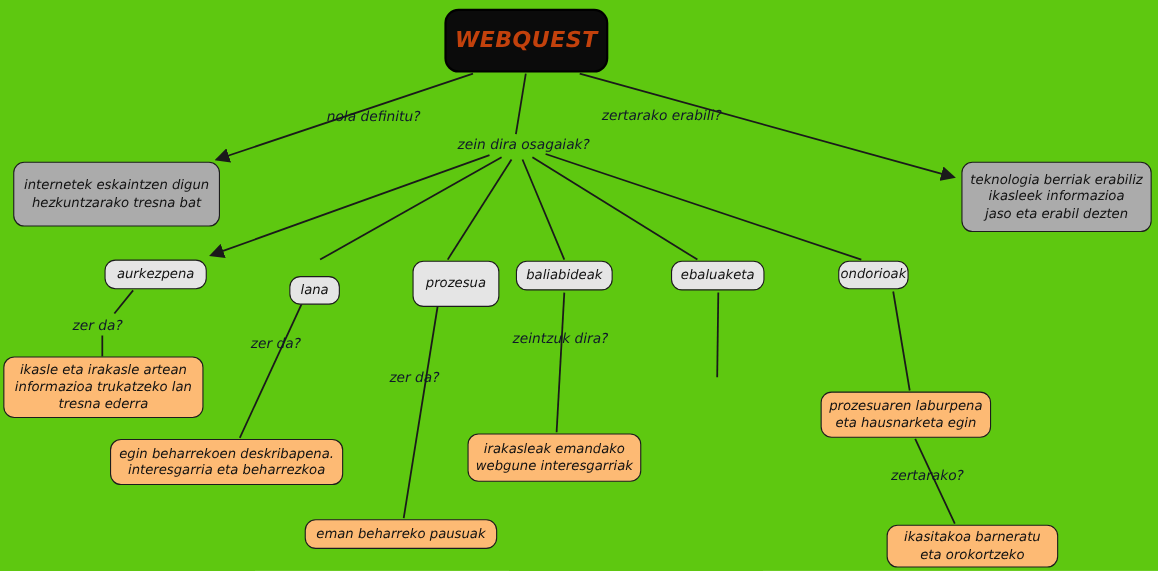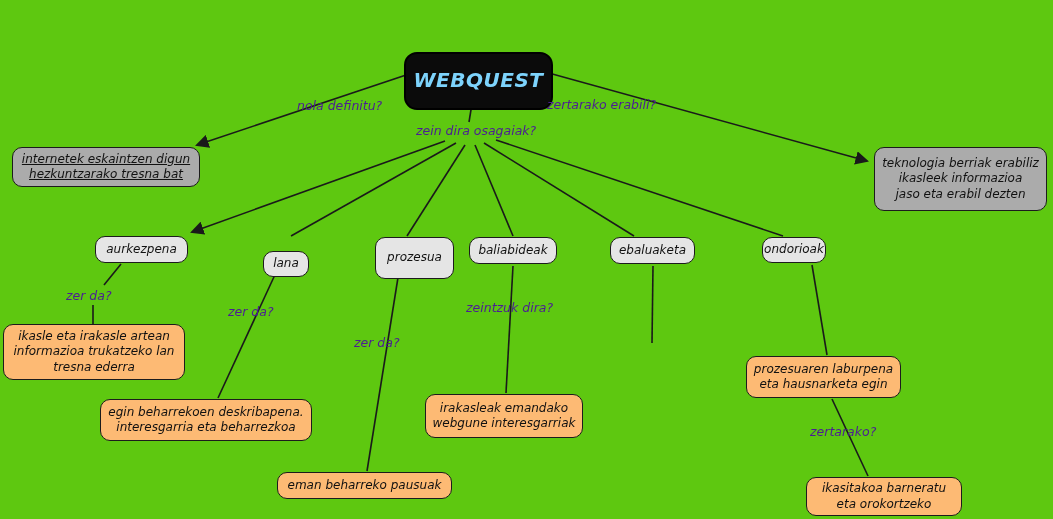--- a/index.html
+++ b/index.html
@@ -9,28 +9,28 @@
     background:#5ec810;
   }
   .edges{position:absolute;left:0;top:0;width:1053px;height:519px;}
   .node{
     position:absolute;display:flex;align-items:center;justify-content:center;
     box-sizing:border-box;text-align:center;font-style:italic;
     white-space:pre-line;line-height:1.28;font-size:12px;color:#111;
     border:1px solid #1c1c1c;border-radius:10px;padding:2px 6px;
   }
   .n-black{
-    background:#0b0b0b;color:#7dd3fc;font-size:20px;font-weight:600;
-    border:2px solid #000;border-radius:13px;letter-spacing:.5px;margin-top:44px;
+    background:#0b0b0b;color:#c2410c;font-size:20px;font-weight:600;
+    border:2px solid #000;border-radius:13px;letter-spacing:.5px;
   }
   .n-mid{background:#ababab;}
   .n-gray{background:#e5e5e5;}
   .n-light{background:#fdba74;}
   .edge-label{
-    position:absolute;font-style:italic;font-size:12.5px;color:#4c1d95;
+    position:absolute;font-style:italic;font-size:12.5px;color:#0f172a;
     white-space:nowrap;
   }
 </style>
 </head>
 <body>
 
 <div class="stage">
 
   <svg class="edges" viewBox="0 0 1053 519" xmlns="http://www.w3.org/2000/svg">
     <defs>
@@ -57,21 +57,21 @@
       <line x1="400" y1="265" x2="367" y2="471"></line>
       <line x1="513" y1="266" x2="506" y2="393"></line>
       <line x1="653" y1="266" x2="652" y2="343"></line>
       <line x1="812" y1="265" x2="827" y2="355"></line>
       <line x1="832" y1="399" x2="868" y2="476"></line>
     </g>
   </svg>
 
   <div class="node n-black" style="left:404px;top:8px;width:149px;height:58px;">WEBQUEST</div>
 
-  <div class="node n-mid" style="left:12px;top:147px;width:188px;height:40px;text-decoration:underline;">internetek eskaintzen digun
+  <div class="node n-mid" style="left:12px;top:147px;width:188px;height:59px;">internetek eskaintzen digun
 hezkuntzarako tresna bat</div>
   <div class="node n-mid" style="left:874px;top:147px;width:173px;height:64px;">teknologia berriak erabiliz
 ikasleek informazioa
 jaso eta erabil dezten</div>
 
   <div class="node n-gray" style="left:95px;top:236px;width:93px;height:27px;">aurkezpena</div>
   <div class="node n-gray" style="left:263px;top:251px;width:46px;height:26px;">lana</div>
   <div class="node n-gray" style="left:375px;top:237px;width:79px;height:42px;">prozesua</div>
   <div class="node n-gray" style="left:469px;top:237px;width:88px;height:27px;">baliabideak</div>
   <div class="node n-gray" style="left:610px;top:237px;width:85px;height:27px;">ebaluaketa</div>

